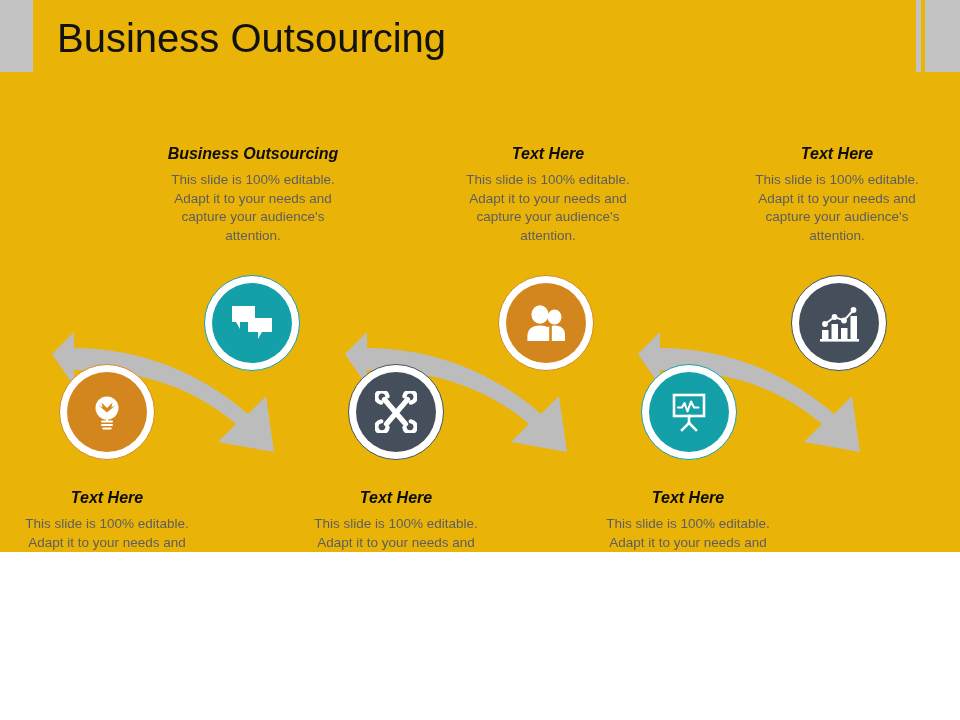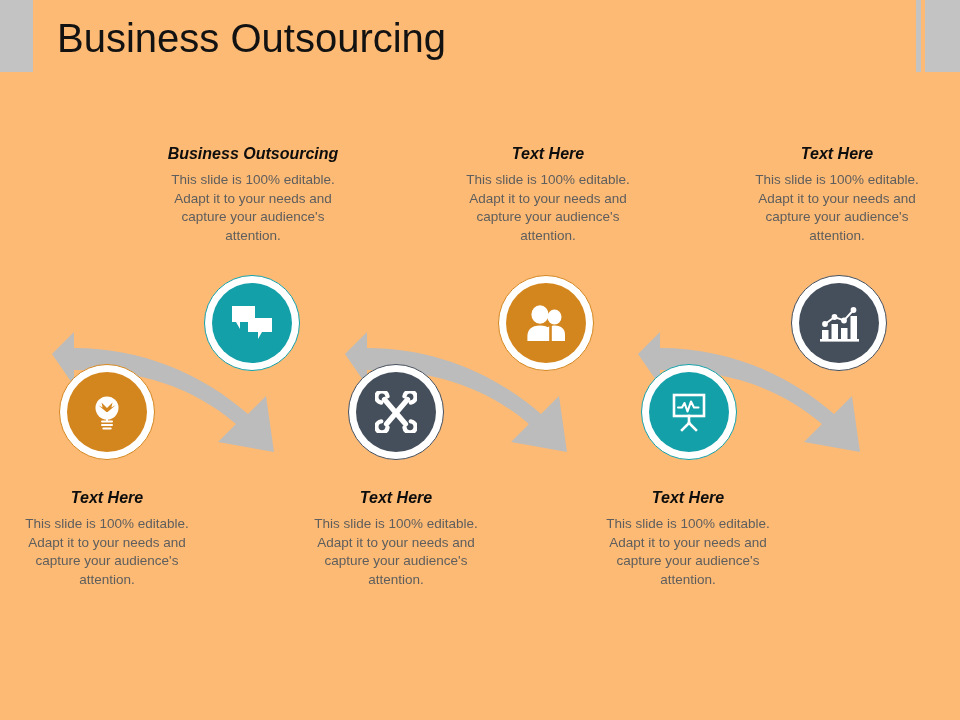--- a/index.html
+++ b/index.html
@@ -3,22 +3,22 @@
 <meta charset="utf-8">
 <style>
   html, body {
     margin: 0;
     padding: 0;
     background: #ffffff;
   }
   #slide {
     position: relative;
     width: 960px;
-    height: 720px;
-    background: #fdba74;
+    height: 552px;
+    background: #eab308;
     overflow: hidden;
     font-family: "Liberation Sans", sans-serif;
   }
 
   
   #header-band {
     position: absolute;
     left: 0; top: 0;
     width: 960px; height: 72px;
   }

